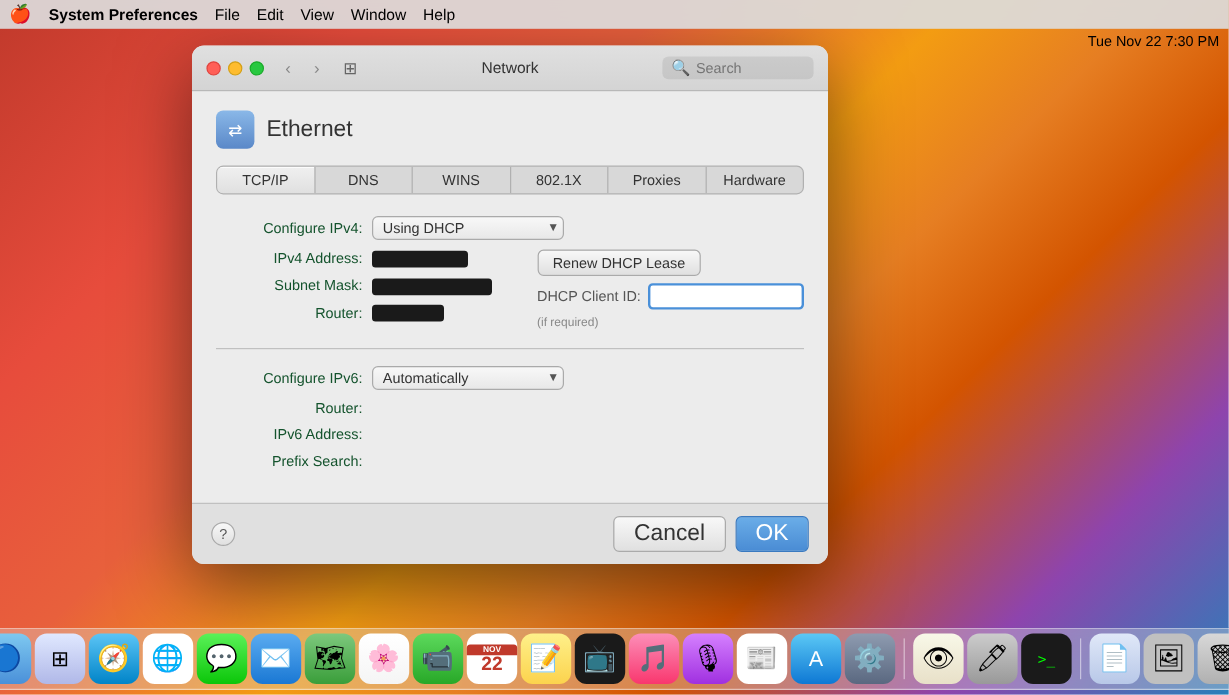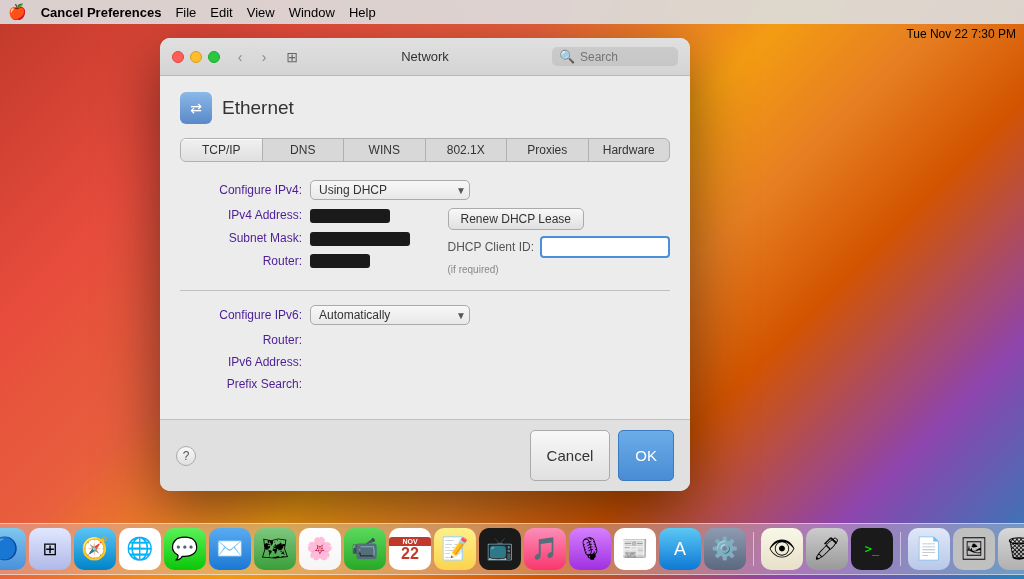--- a/index.html
+++ b/index.html
@@ -261,21 +261,21 @@
       margin-bottom: 12px;
     }
     .form-row {
       display: flex;
       align-items: center;
       margin-bottom: 8px;
     }
     .form-label {
       text-align: right;
       width: 130px;
-      color: #4c1d95;
+      color: #14532d;
       font-size: 12px;
       padding-right: 8px;
       flex-shrink: 0;
     }
     .form-select {
       background: linear-gradient(180deg, #f8f8f8 0%, #e8e8e8 100%);
       border: 1px solid #aaa;
       border-radius: 5px;
       padding: 2px 22px 2px 8px;
       font-size: 12px;
@@ -388,23 +388,23 @@
       justify-content: center;
       font-size: 12px;
       color: #555;
       cursor: pointer;
     }
     .footer-buttons {
       display: flex;
       gap: 8px;
     }
     .btn-cancel, .btn-ok {
-      padding: 16px 16px;
+      padding: 3px 16px;
       border-radius: 5px;
-      font-size: 15px;
+      font-size: 19px;
       cursor: pointer;
     }
     .btn-cancel {
       background: linear-gradient(180deg, #f8f8f8 0%, #e0e0e0 100%);
       border: 1px solid #aaa;
       color: #333;
     }
     .btn-ok {
       background: linear-gradient(180deg, #6aade8 0%, #4a8cd4 100%);
       border: 1px solid #3a7ac0;
@@ -413,21 +413,21 @@
     }
   </style>
 </head>
 <body>
 
 <div class="desktop">
 
   <div class="menubar">
     <div class="menubar-left">
       <span class="apple-logo">🍎</span>
-      <span class="menubar-app">Cancel Preferences</span>
+      <span class="menubar-app">System Preferences</span>
       <span class="menubar-item">File</span>
       <span class="menubar-item">Edit</span>
       <span class="menubar-item">View</span>
       <span class="menubar-item">Window</span>
       <span class="menubar-item">Help</span>
     </div>
     <div class="menubar-right">
       <span>Tue Nov 22  7:30 PM</span>
     </div>
   </div>

